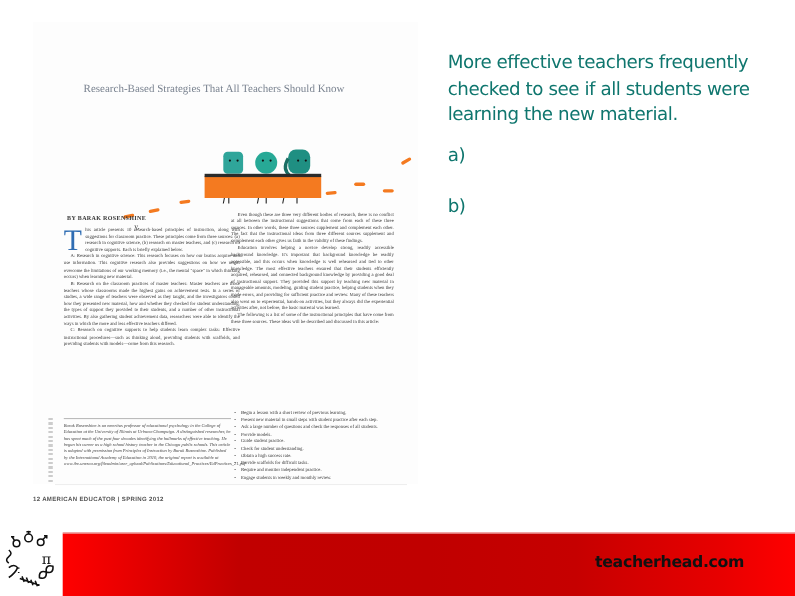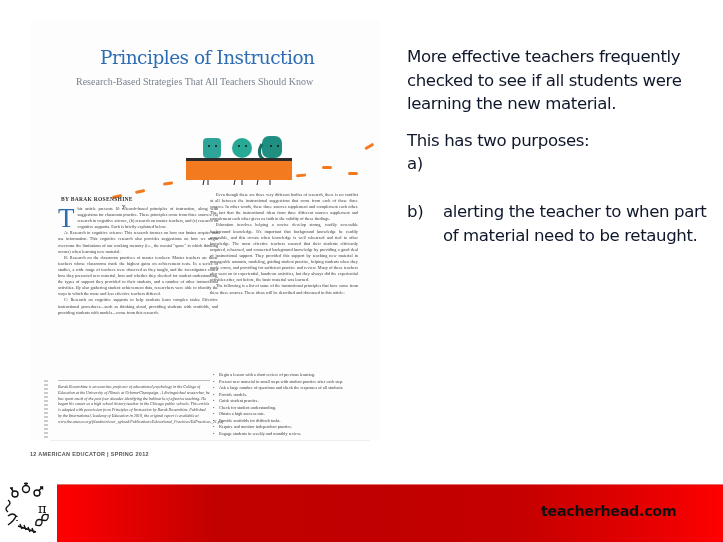--- a/index.html
+++ b/index.html
@@ -53,21 +53,21 @@
   .vert-credit { position: absolute; left: 14px; top: 360px; width: 4px; height: 60px;
     background: repeating-linear-gradient(to bottom, #ccc 0 2px, transparent 2px 4px); }
   .mag-footer {
     position: absolute; left: 30px; top: 451px;
     font-family: "Liberation Sans", sans-serif; font-size: 5.5px; font-weight: bold; color: #555; letter-spacing: 0.3px;
   }
 
   
   .slide-text {
     position: absolute; left: 407px; top: 45px; width: 300px;
-    font-family: "DejaVu Sans", sans-serif; font-size: 16.6px; line-height: 23.6px; color: #0f172a;
+    font-family: "DejaVu Sans", sans-serif; font-size: 16.6px; line-height: 23.6px; color: #0f766e;
     letter-spacing: -0.4px;
   }
   .slide-text .intro { margin-bottom: 13px; }
   .slide-text .lead { }
   .item { display: flex; }
   .item .marker { width: 36px; flex: none; }
   .item .body { flex: 1; }
   .item + .item { margin-top: 24px; }
 
   
@@ -79,21 +79,20 @@
   .footer-link {
     position: absolute; left: 527px; top: 503px;
     font-family: "DejaVu Sans", sans-serif; font-weight: bold; font-size: 14.3px; color: #111; letter-spacing: -0.3px; margin-left: 14px;
   }
   .logo { position: absolute; left: 4px; top: 482px; width: 56px; height: 56px; }
 </style>
 </head>
 <body>
 
 <div class="magazine">
-  <div class="mag-title">Principles of Instruction</div>
   <div class="mag-subtitle">Research-Based Strategies That All Teachers Should Know</div>
 
   <svg class="illustration" viewBox="0 0 310 115">
 
     <g fill="#f47a20">
       <rect x="42" y="95" width="10" height="3" rx="1.5" transform="rotate(-12 47 96)"></rect>
       <rect x="65" y="90" width="10" height="3" rx="1.5" transform="rotate(-12 70 91)"></rect>
       <rect x="93" y="82" width="10" height="3" rx="1.5" transform="rotate(-8 98 83)"></rect>
       <rect x="118" y="77" width="10" height="3" rx="1.5"></rect>
       <rect x="226" y="74" width="10" height="3" rx="1.5" transform="rotate(-6 231 75)"></rect>
@@ -156,27 +155,25 @@
     <li>Provide scaffolds for difficult tasks.</li>
     <li>Require and monitor independent practice.</li>
     <li>Engage students in weekly and monthly review.</li>
   </ul>
   <div class="mag-footer-line"></div>
 </div>
 <div class="mag-footer">12   AMERICAN EDUCATOR  |  SPRING 2012</div>
 
 <div class="slide-text">
   <div class="intro">More effective teachers frequently checked to see if all students were learning the new material.</div>
-  <div class="lead">This has two purposes:</div>
   <div class="item">
     <span class="marker">a)</span>
   </div>
   <div class="item">
     <span class="marker">b)</span>
-    <span class="body">alerting the teacher to when part of material need to be retaught.</span>
   </div>
 </div>
 
 <div class="footer-bar"></div>
 <div class="footer-link">teacherhead.com</div>
 
 <svg class="logo" viewBox="0 0 56 56">
   <g fill="none" stroke="#111" stroke-width="1.4">
     <circle cx="11" cy="12" r="3"></circle>
       <path d="M9 9 l-2 -3 M6 6 h3"></path>

